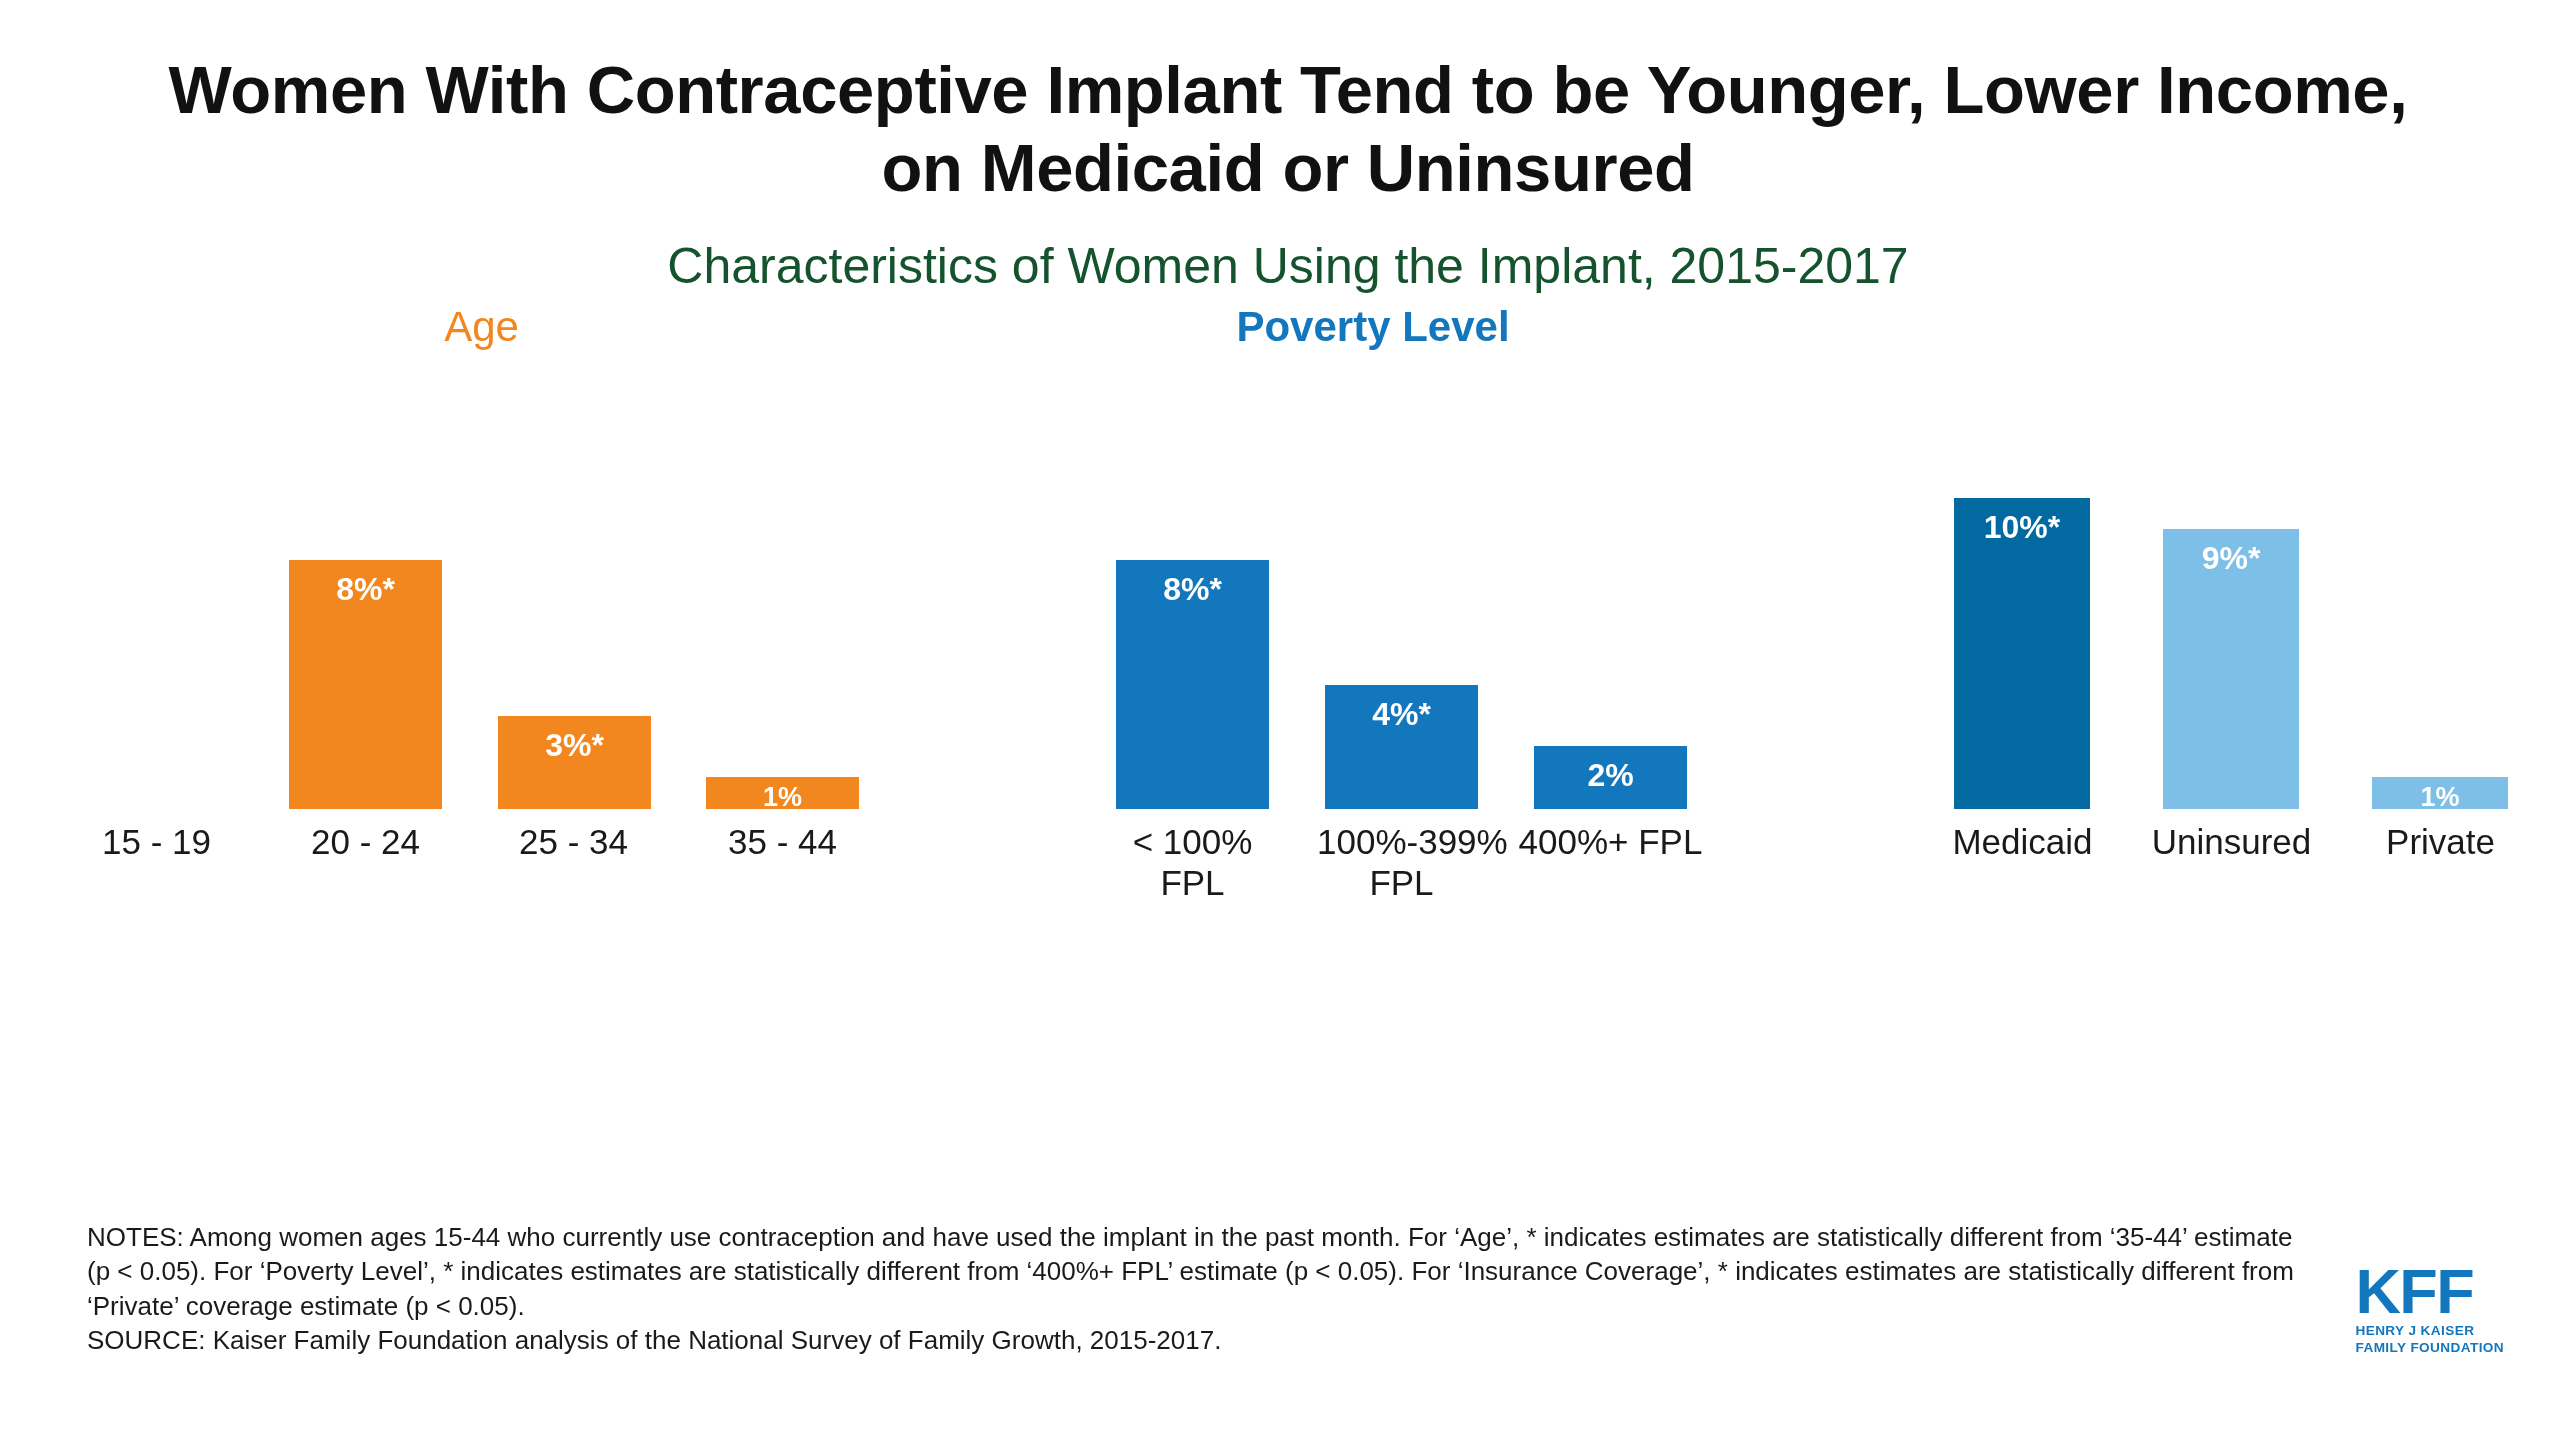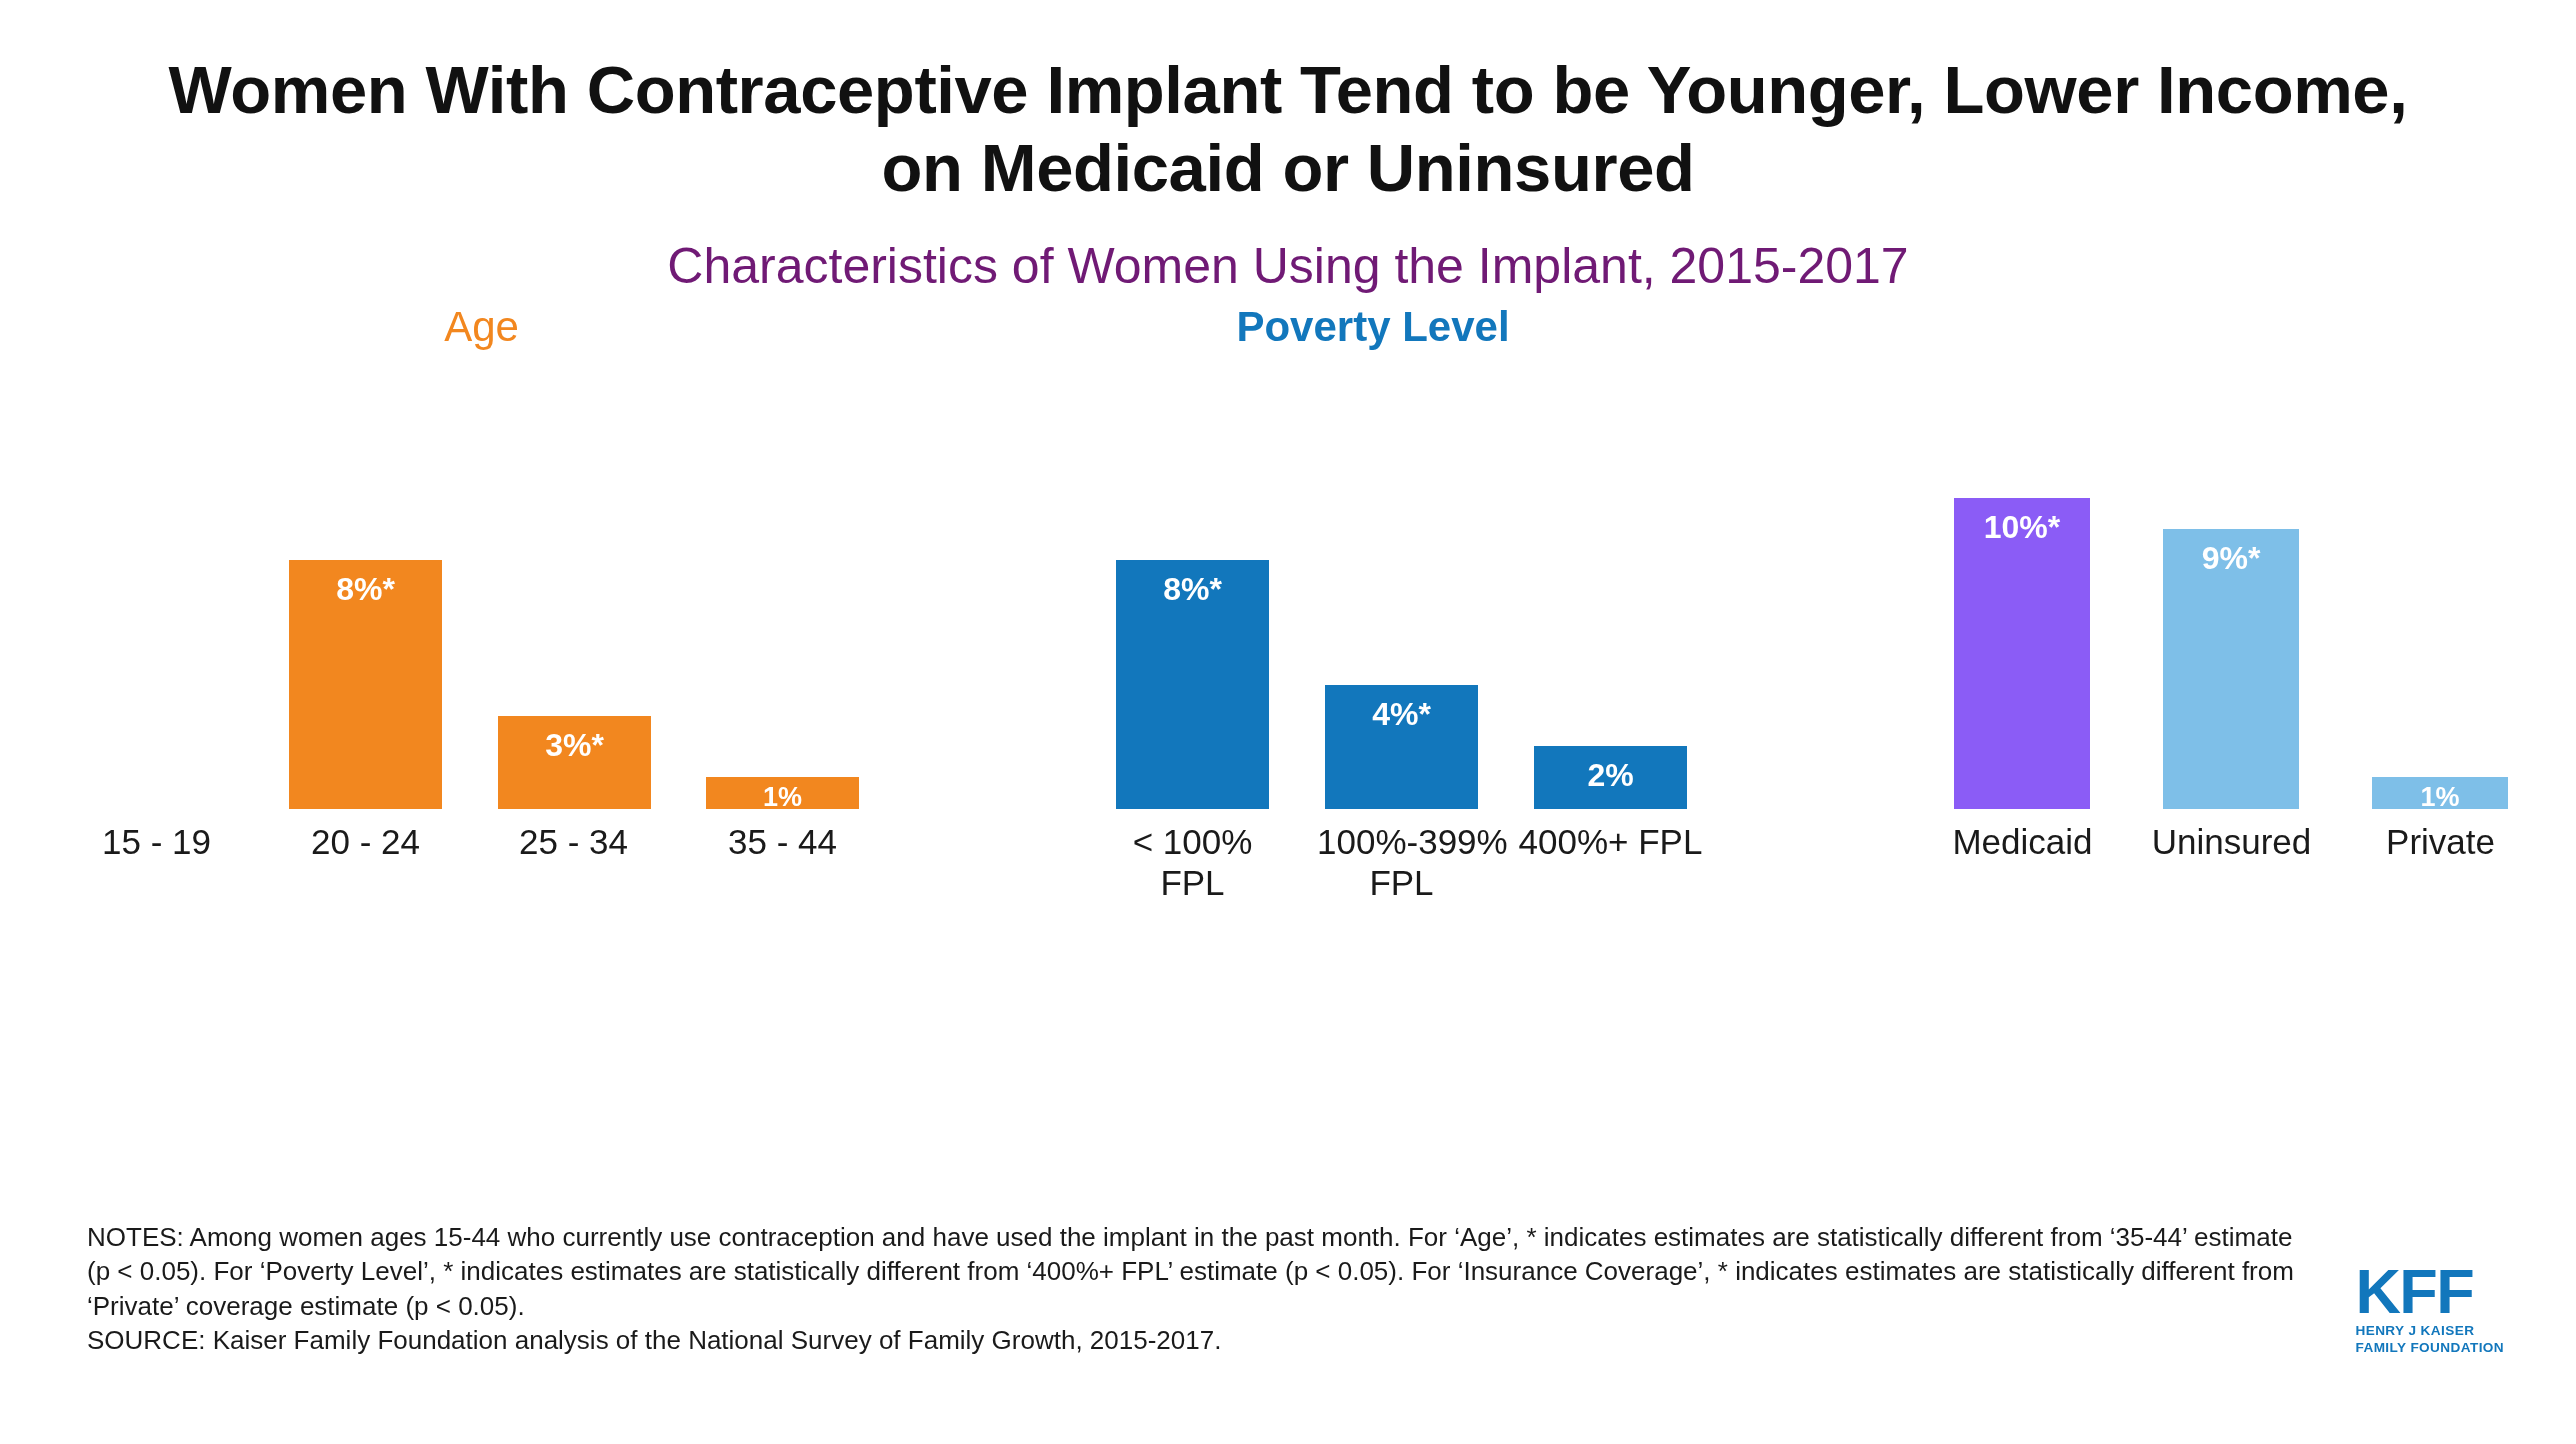--- a/index.html
+++ b/index.html
@@ -25,21 +25,21 @@
     font-weight: bold;
     line-height: 1.16;
     letter-spacing: -0.4px;
     color: #111111;
     margin: 8px auto;
     max-width: 2264px;
   }
   .subtitle {
     font-size: 50px;
     font-weight: normal;
-    color: #701a75;
+    color: #14532d;
     margin-top: 30.5px;
   }
 
   .chart-area {
     position: relative;
     width: 2576px;
     height: 803px;
     margin-top: 8px;
   }
 
@@ -194,21 +194,21 @@
           <span class="bar-label">2%</span>
         </div>
       </div>
       <div class="cat-label" style="left:442px; width:185px;">400%+ FPL</div>
     </div>
   </div>
 
   <div class="group group-insurance" style="left:1902px; width:642px;">
     <div class="bars">
       <div class="bar-wrap" style="left:52px; width:136px; height:506px;">
-        <div class="bar" style="height:311px; background:#8b5cf6;">
+        <div class="bar" style="height:311px; background:#0369a1;">
           <span class="bar-label">10%*</span>
         </div>
       </div>
       <div class="cat-label" style="left:24px; width:193px;text-align:center;">Medicaid</div>
 
       <div class="bar-wrap" style="left:261px; width:136px; height:506px;">
         <div class="bar" style="height:280px; background:#7ebfe8;">
           <span class="bar-label">9%*</span>
         </div>
       </div>

